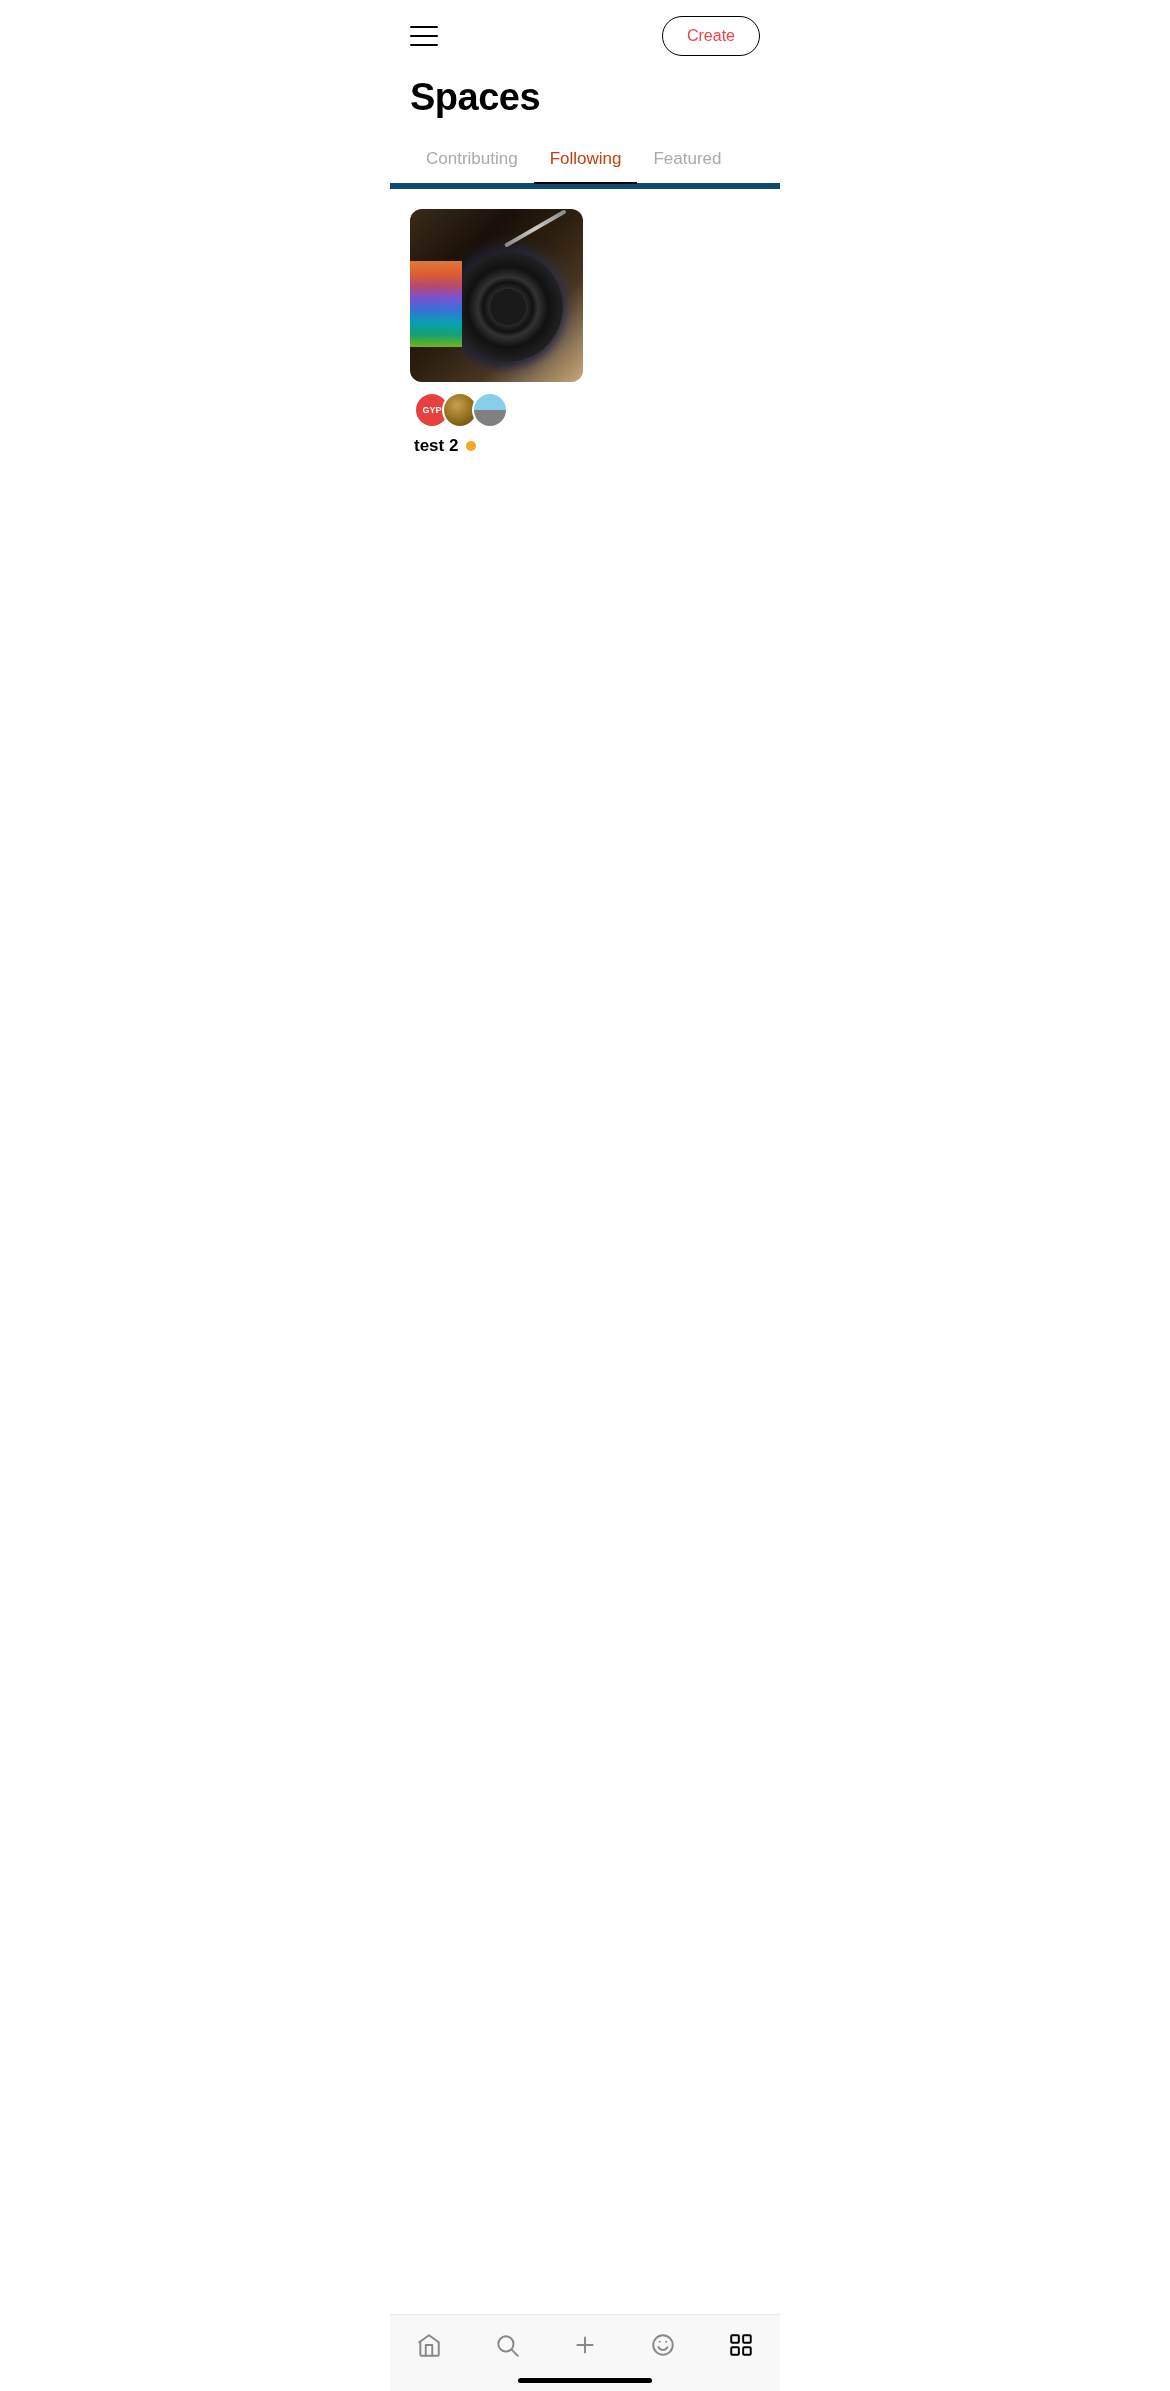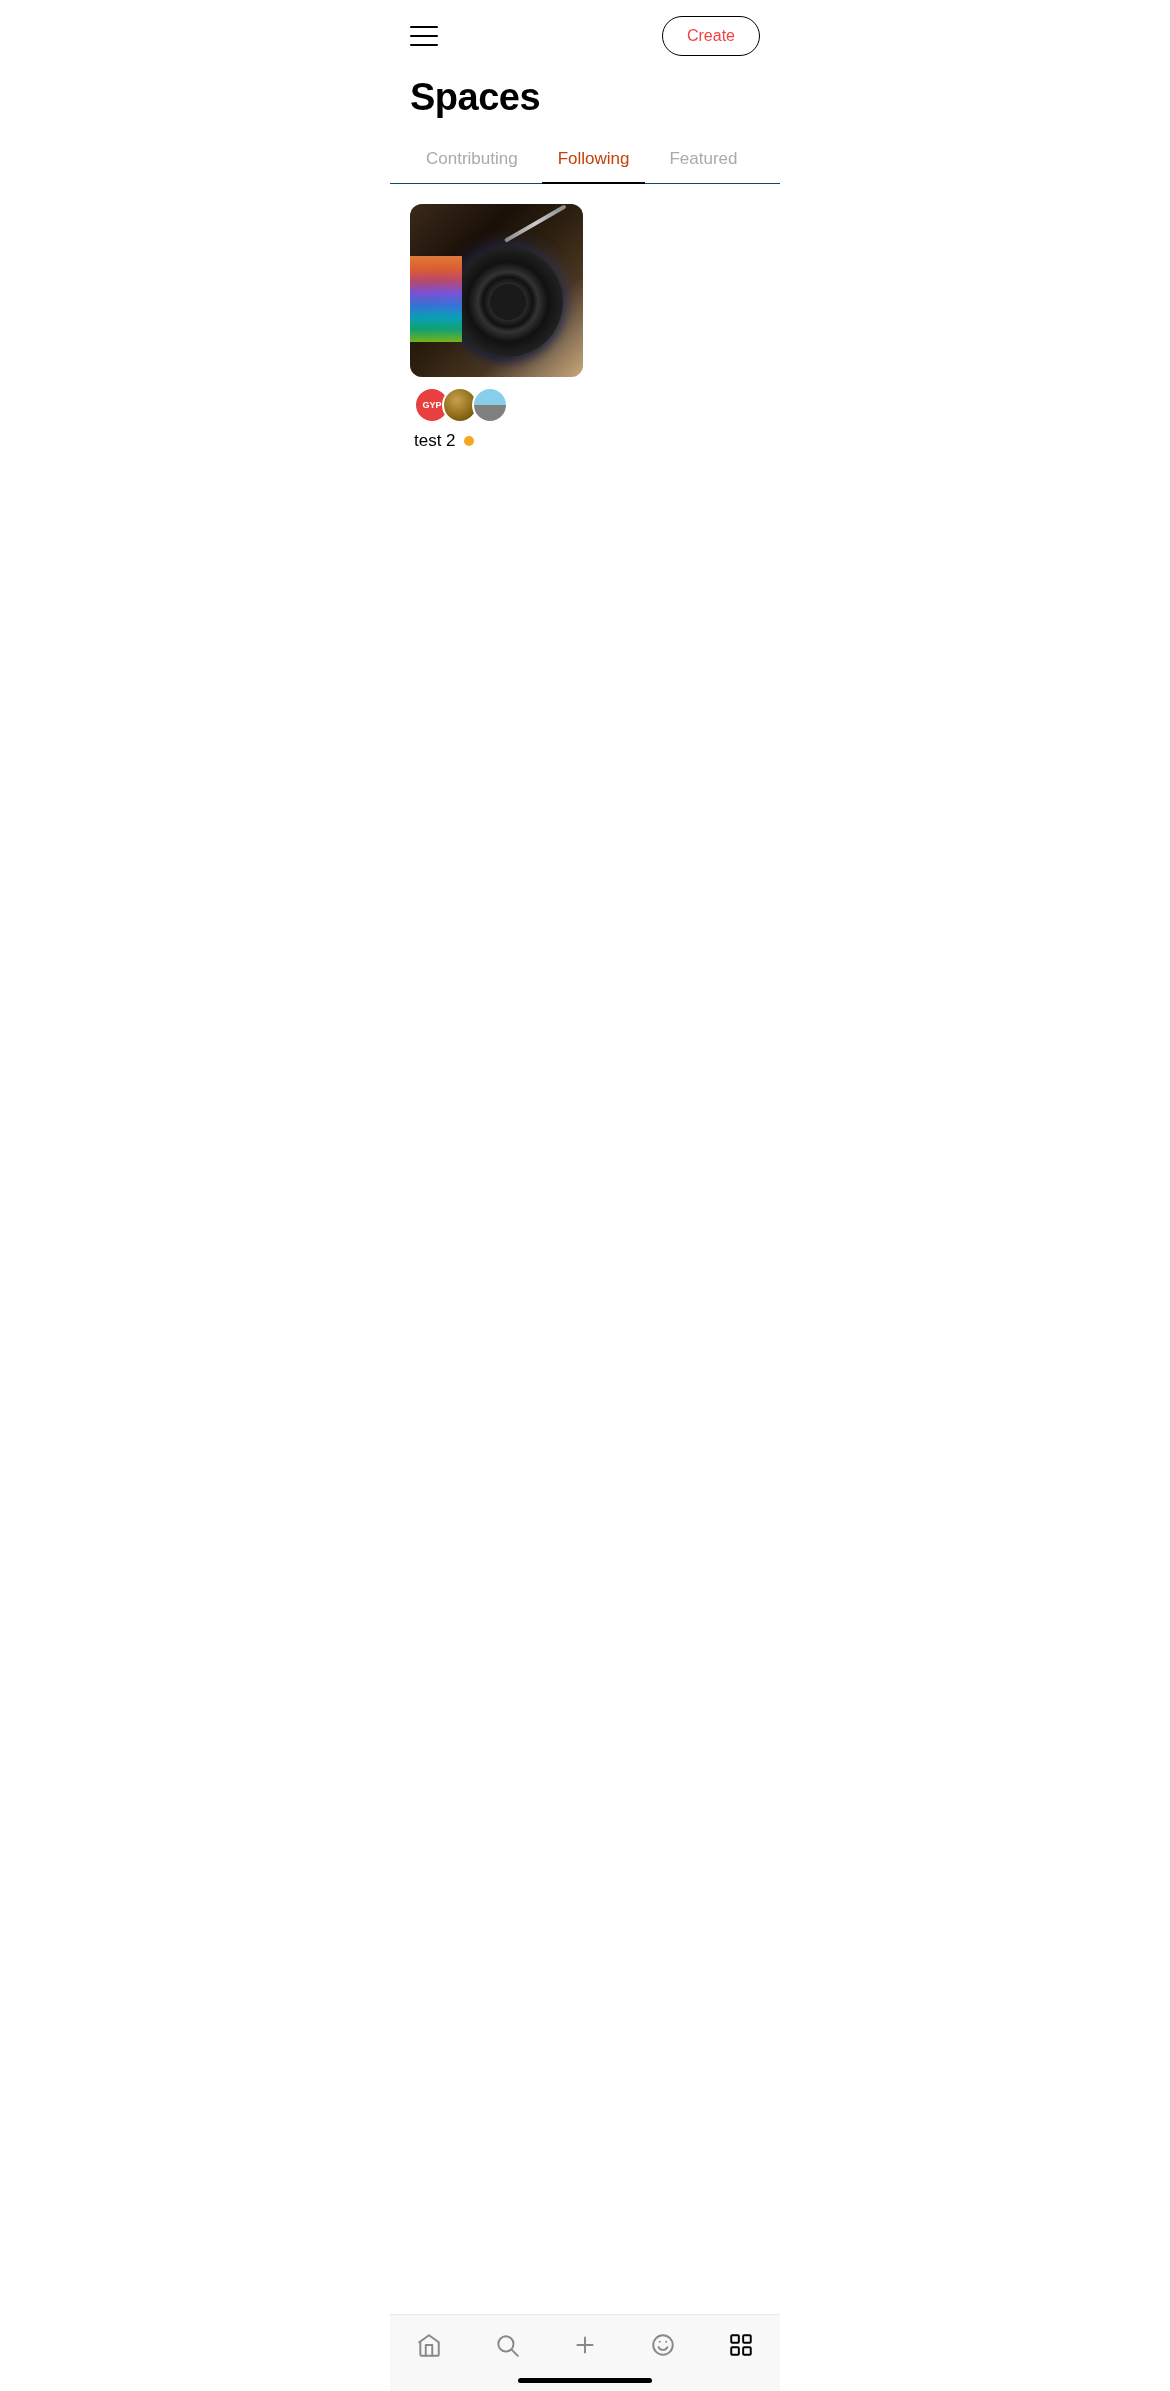--- a/index.html
+++ b/index.html
@@ -60,22 +60,22 @@
     .page-title {
       font-size: 38px;
       font-weight: 700;
       color: #000;
       letter-spacing: -0.5px;
     }
 
     .tabs-container {
       display: flex;
       padding: 0 20px;
-      border-bottom: 1px solid #0c4a6e;
-      gap: 8px;
+      border-bottom: 6px solid #0c4a6e;
+      gap: 0;
     }
 
     .tab-item {
       padding: 10px 16px 14px;
       font-size: 17px;
       color: #aaa;
       cursor: pointer;
       position: relative;
       font-weight: 400;
     }
@@ -248,21 +248,21 @@
 
     .space-card-title-row {
       display: flex;
       align-items: center;
       gap: 8px;
       padding: 2px 4px 0;
     }
 
     .space-title {
       font-size: 17px;
-      font-weight: 400;
+      font-weight: 700;
       color: #000;
     }
 
     .active-dot {
       width: 10px;
       height: 10px;
       border-radius: 50%;
       background: #f5a623;
       flex-shrink: 0;
     }

